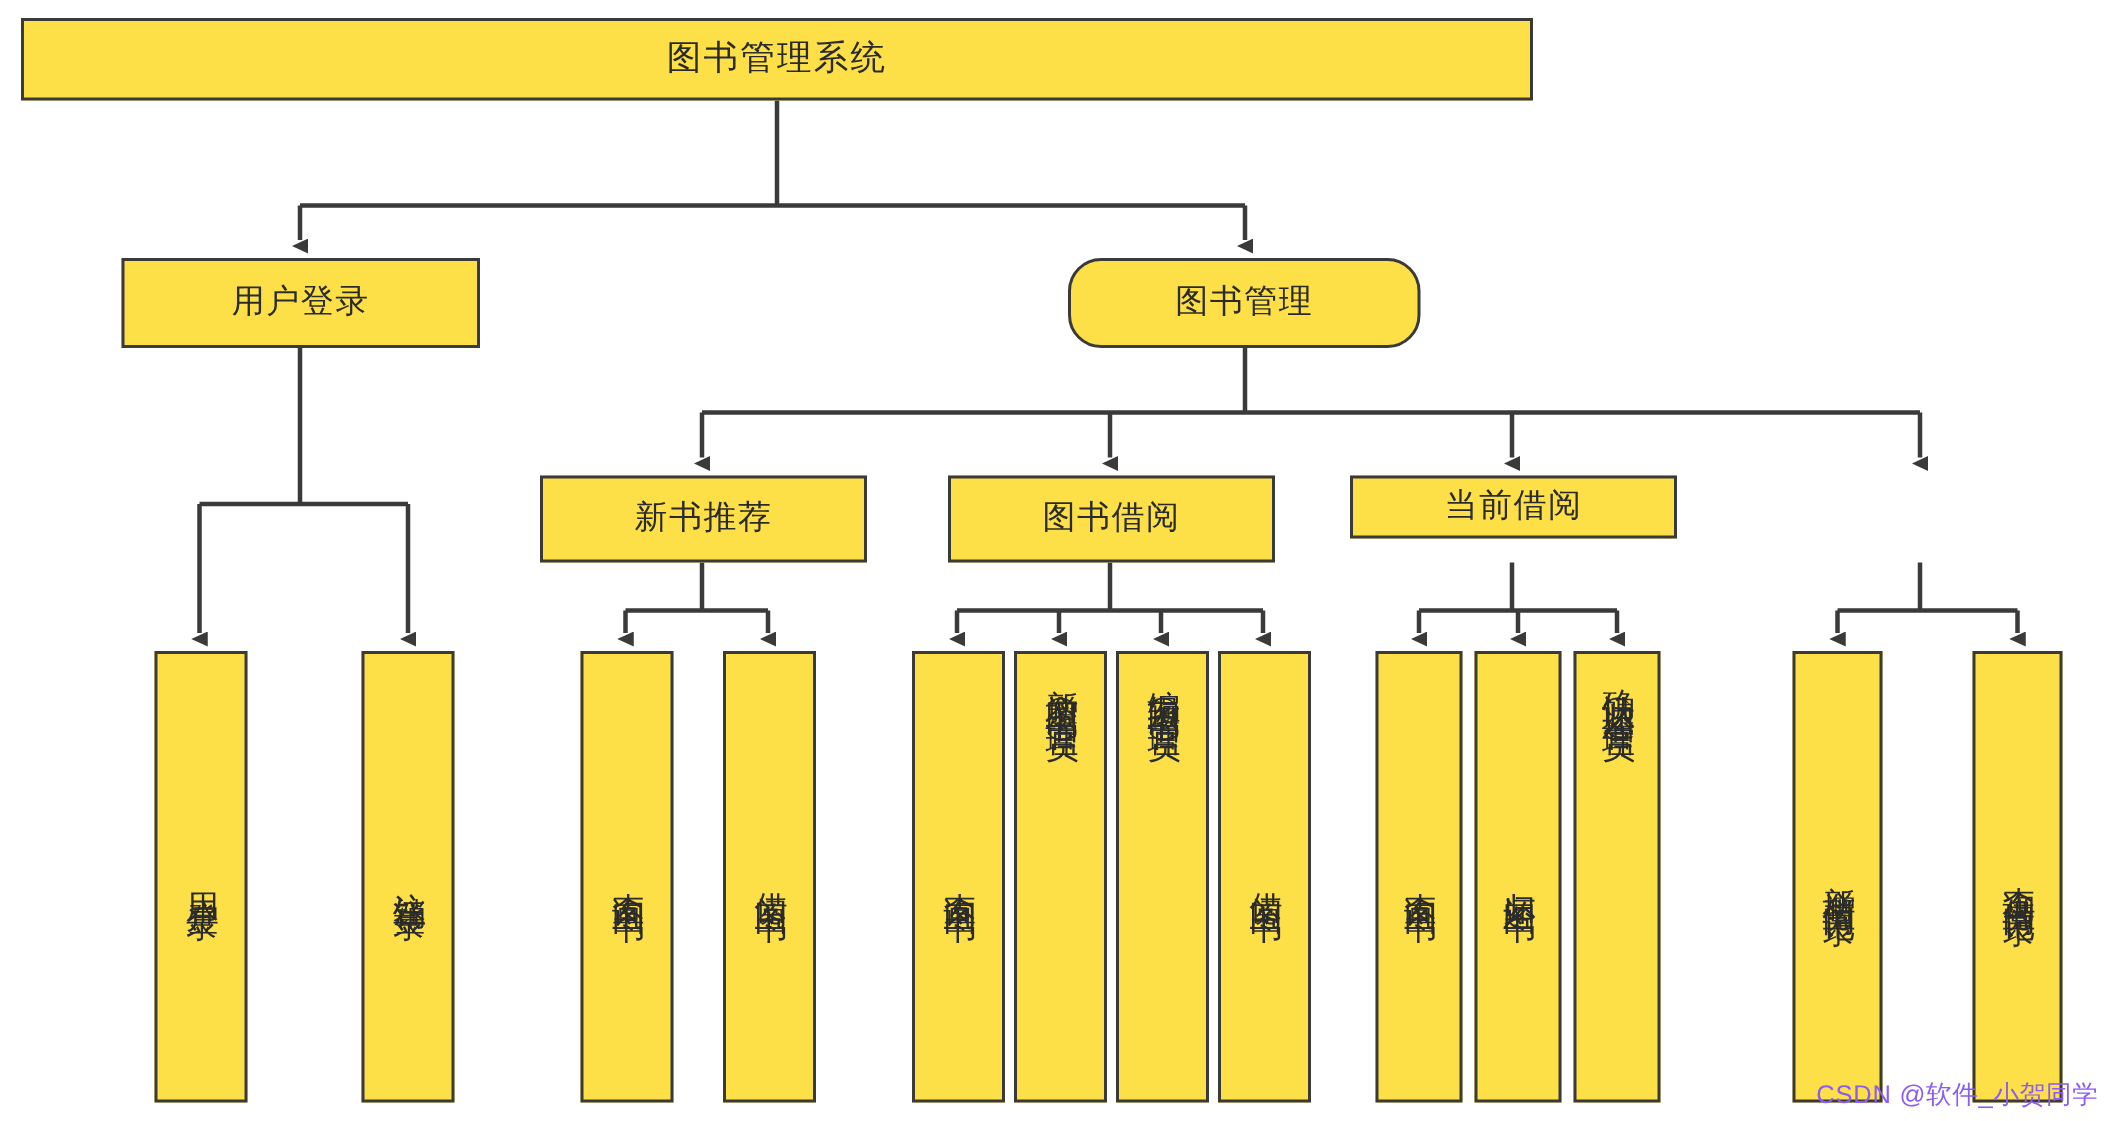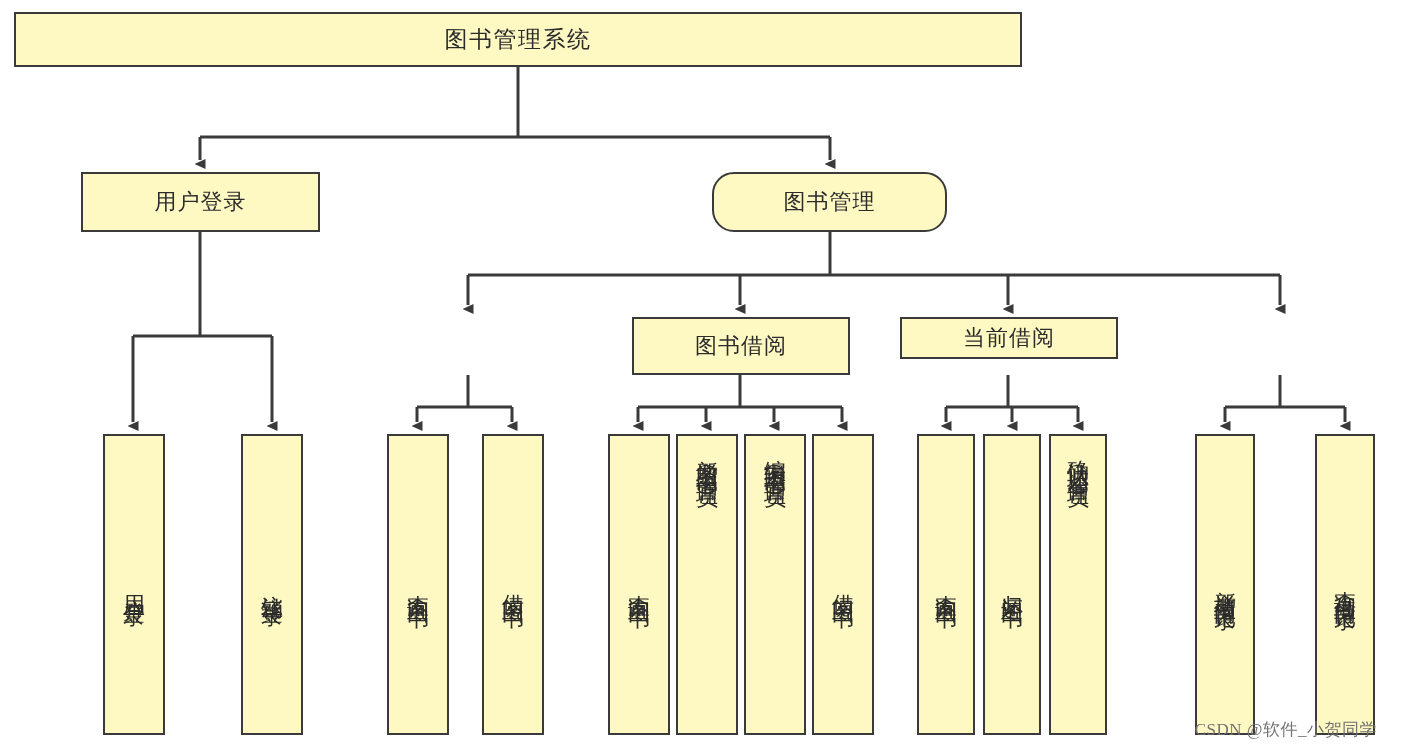--- a/index.html
+++ b/index.html
@@ -12,21 +12,21 @@
   }
   #canvas{position:relative;width:1405px;height:747px;}
 
   
   #wires{position:absolute;left:0;top:0;width:1405px;height:747px;}
 
   
   .node{
     position:absolute;
     box-sizing:border-box;
-    background:#fef9c3;
+    background:#fde047;
     border:2.5px solid #3a3a3a;
     display:flex;
     align-items:center;
     justify-content:center;
     color:#2b2b2b;
     z-index:2;
   }
   .node .lbl{
     display:block;
     text-align:center;
@@ -53,28 +53,28 @@
     line-height:1;
     white-space:nowrap;
     margin:0 auto;
   }
   
   .v-node.centred{align-items:center;padding-top:0;}
 
   
   #watermark{
     position:absolute;
-    right:28px;
+    right:6px;
     bottom:6px;
     font-size:17px;
-    color:#737373;
+    color:#8b5cf6;
     letter-spacing:.5px;
     z-index:3;
     white-space:nowrap;
-    font-family:Liberation Serif, serif;
+    font-family:Liberation Sans, sans-serif;
   }
 </style>
 </head>
 <body>
 
 <div id="canvas">
 
   <svg id="wires" viewBox="0 0 1405 747" xmlns="http://www.w3.org/2000/svg">
     <defs>
       <marker id="arrow" markerWidth="10" markerHeight="11" refX="1" refY="5.5" orient="auto" markerUnits="userSpaceOnUse">
@@ -130,20 +130,23 @@
   </div>
 
   <div class="node h-node" style="left:81px;top:172px;width:239px;height:60px;">
     <span class="lbl">用户登录</span>
   </div>
 
   <div class="node h-node" style="left:712px;top:172px;width:235px;height:60px;border-radius:22px;">
     <span class="lbl">图书管理</span>
   </div>
 
+  <div class="node h-node" style="left:360px;top:317px;width:218px;height:58px;">
+    <span class="lbl">新书推荐</span>
+  </div>
 
   <div class="node h-node" style="left:632px;top:317px;width:218px;height:58px;">
     <span class="lbl">图书借阅</span>
   </div>
 
   <div class="node h-node" style="left:900px;top:317px;width:218px;height:42px;">
     <span class="lbl">当前借阅</span>
   </div>
 
 

